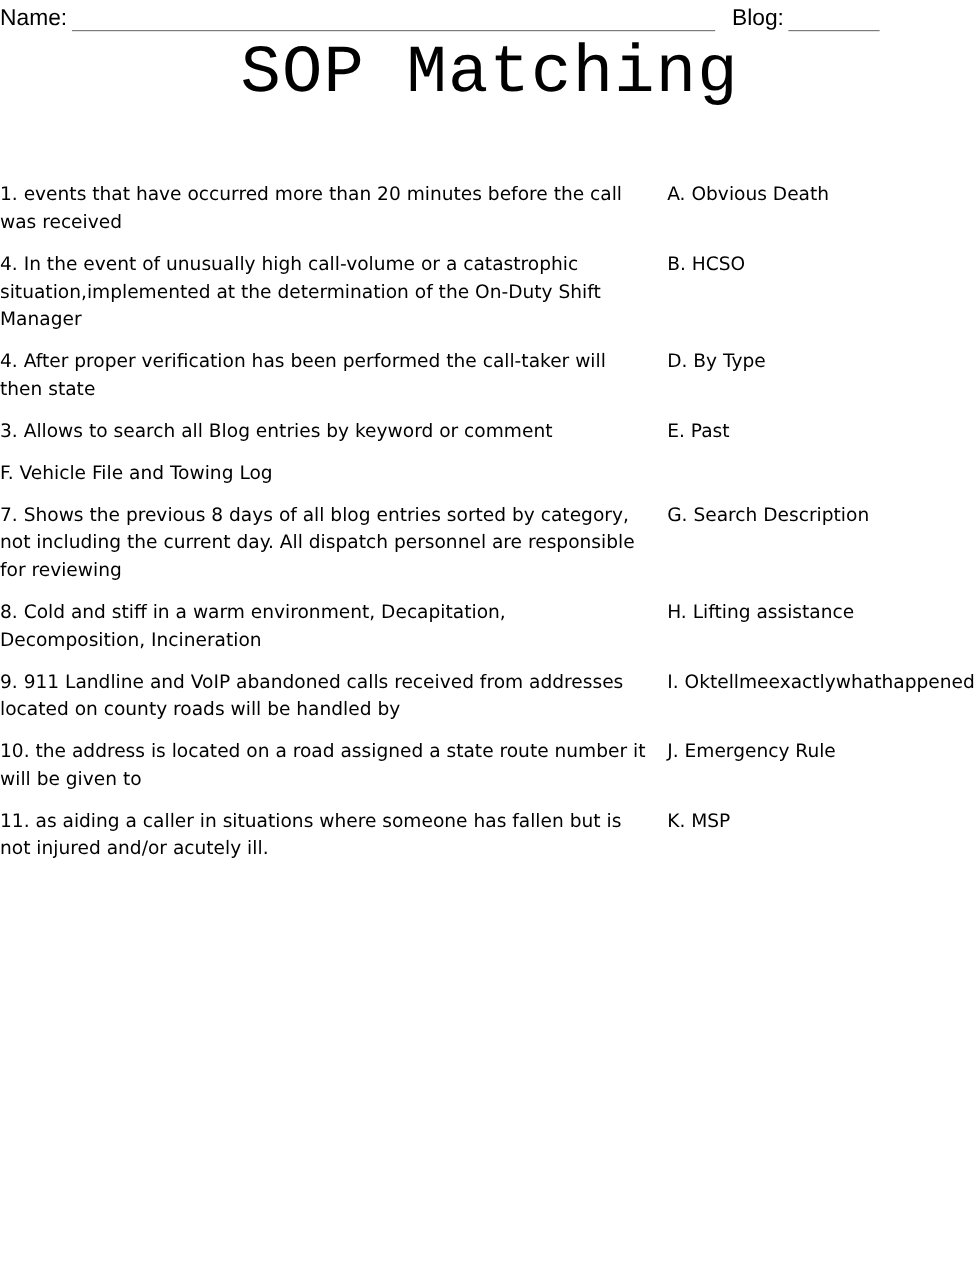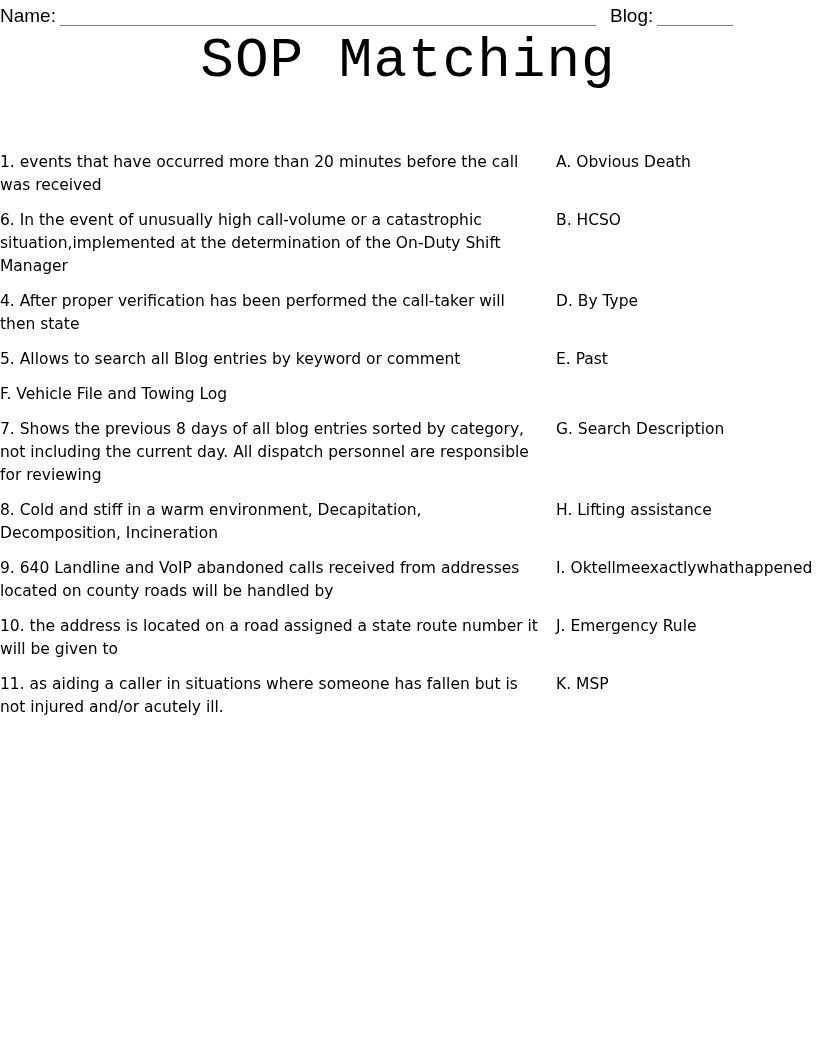--- a/index.html
+++ b/index.html
@@ -99,44 +99,44 @@
 </div>
 
 <div class="title">SOP Matching</div>
 
 <div class="matching">
   <div class="item-row">
     <div class="q-cell">1. events that have occurred more than 20 minutes before the call was received</div>
     <div class="a-cell">A. Obvious Death</div>
   </div>
   <div class="item-row">
-    <div class="q-cell">6. In the event of unusually high call-volume or a catastrophic situation,implemented at the determination of the On-Duty Shift Manager</div>
+    <div class="q-cell">4. In the event of unusually high call-volume or a catastrophic situation,implemented at the determination of the On-Duty Shift Manager</div>
     <div class="a-cell">B. HCSO</div>
   </div>
   <div class="item-row">
     <div class="q-cell">4. After proper verification has been performed the call-taker will then state</div>
     <div class="a-cell">D. By Type</div>
   </div>
   <div class="item-row">
-    <div class="q-cell">5. Allows to search all Blog entries by keyword or comment</div>
+    <div class="q-cell">3. Allows to search all Blog entries by keyword or comment</div>
     <div class="a-cell">E. Past</div>
   </div>
   <div class="item-row">
     <div class="a-cell">F. Vehicle File and Towing Log</div>
   </div>
   <div class="item-row">
     <div class="q-cell">7. Shows the previous 8 days of all blog entries sorted by category, not including the current day. All dispatch personnel are responsible for reviewing</div>
     <div class="a-cell">G. Search Description</div>
   </div>
   <div class="item-row">
     <div class="q-cell">8. Cold and stiff in a warm environment, Decapitation, Decomposition, Incineration</div>
     <div class="a-cell">H. Lifting assistance</div>
   </div>
   <div class="item-row">
-    <div class="q-cell">9. 640 Landline and VoIP abandoned calls received from addresses located on county roads will be handled by</div>
+    <div class="q-cell">9. 911 Landline and VoIP abandoned calls received from addresses located on county roads will be handled by</div>
     <div class="a-cell">I. Oktellmeexactlywhathappened</div>
   </div>
   <div class="item-row">
     <div class="q-cell">10. the address is located on a road assigned a state route number it will be given to</div>
     <div class="a-cell">J. Emergency Rule</div>
   </div>
   <div class="item-row">
     <div class="q-cell">11. as aiding a caller in situations where someone has fallen but is not injured and/or acutely ill.</div>
     <div class="a-cell">K. MSP</div>
   </div>

